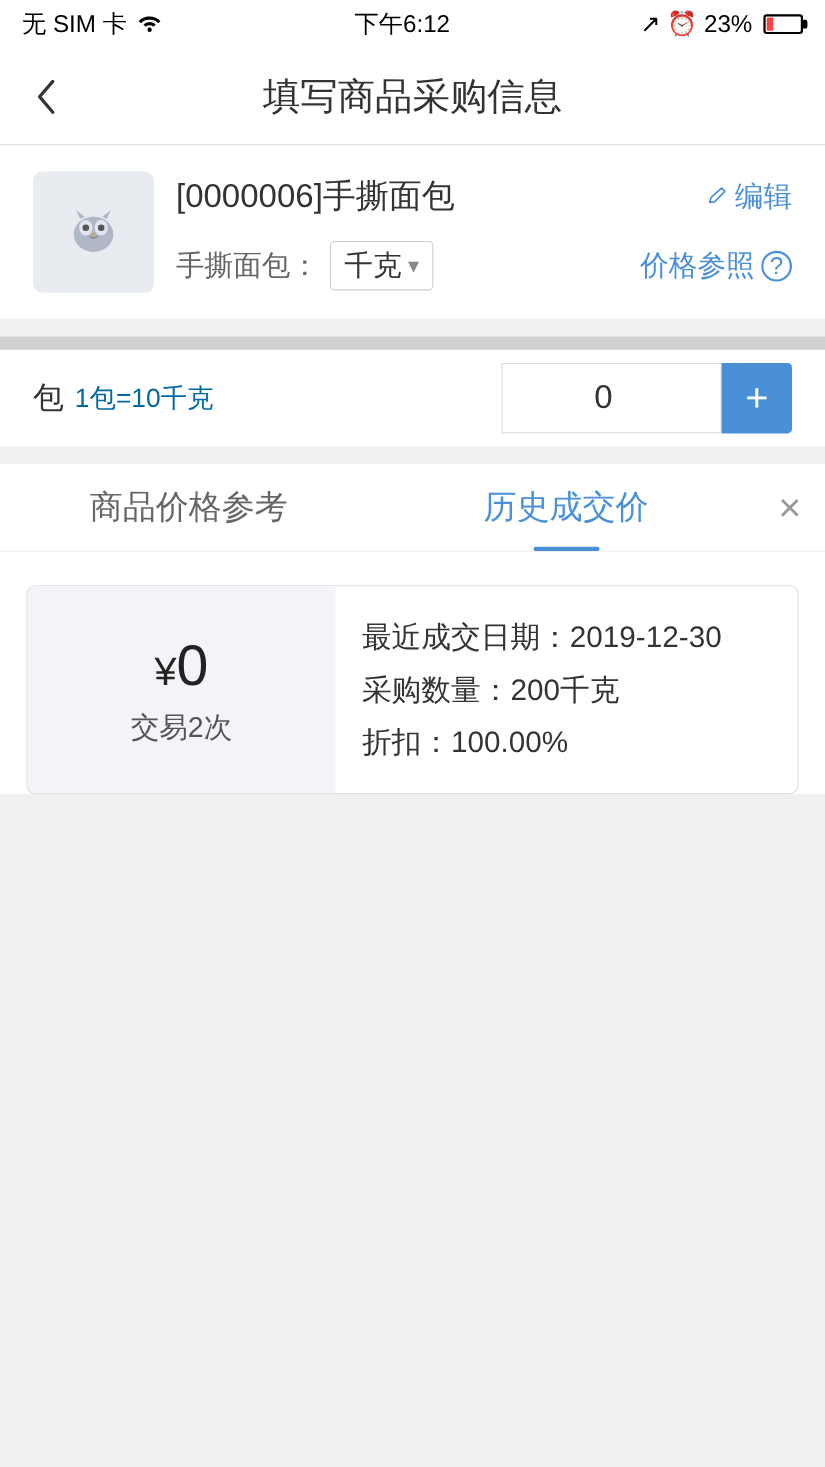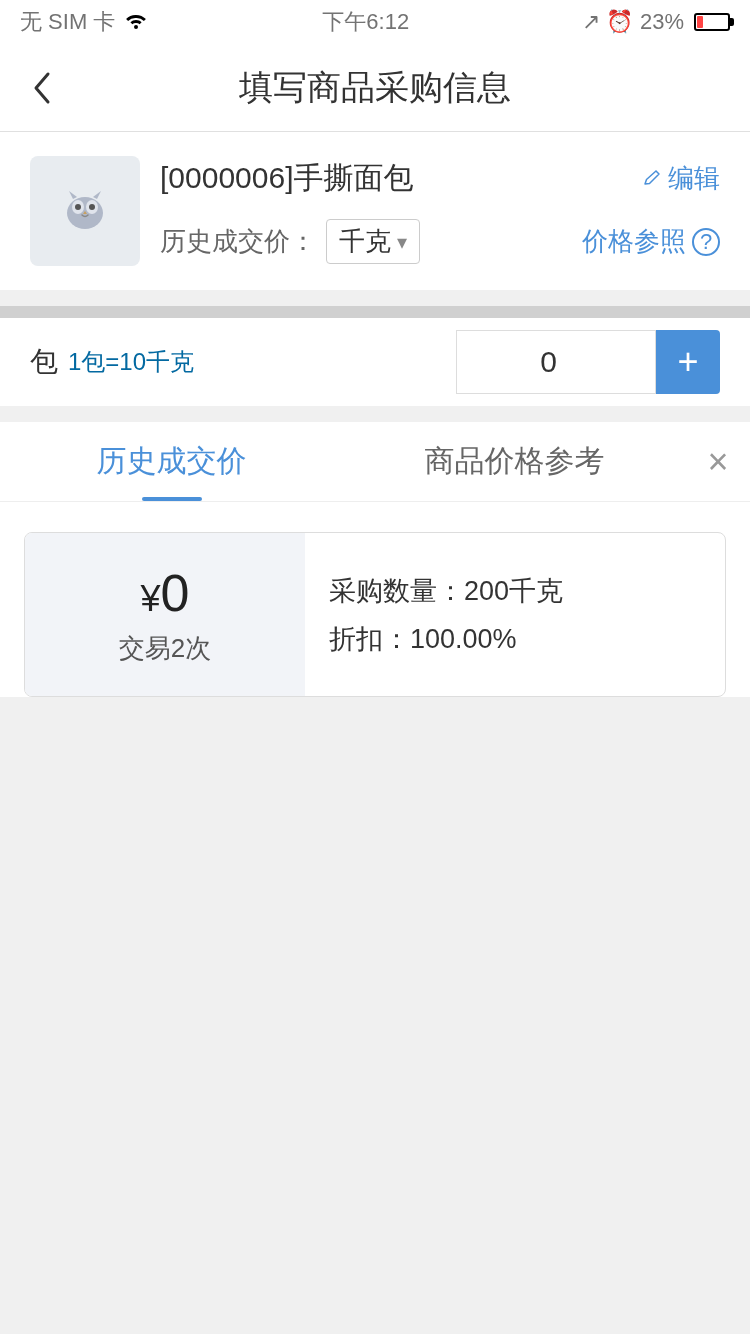--- a/index.html
+++ b/index.html
@@ -15,21 +15,21 @@
     
     .status-bar {
       width: 750px;
       height: 44px;
       background: #fff;
       display: flex;
       align-items: center;
       justify-content: space-between;
       padding: 0 20px;
       font-size: 24px;
-      color: #737373;
+      color: #000000;
     }
     .status-left { display: flex; align-items: center; gap: 8px; font-size: 22px; }
     .status-center { font-size: 22px; font-weight: 400; }
     .status-right { display: flex; align-items: center; gap: 6px; font-size: 22px; }
     .battery-icon {
       display: inline-block;
       width: 36px;
       height: 18px;
       border: 2px solid #000;
       border-radius: 3px;
@@ -377,21 +377,21 @@
         </span>
         <span class="edit-link">
           <svg width="22" height="22" viewBox="0 0 22 22">
               <path d="M3 16l1.5-4.5L14 3l3 3-9.5 9.5L3 16zm11-13l3 3" stroke="#4a90d9" stroke-width="1.5" fill="none" stroke-linecap="round" stroke-linejoin="round"></path>
             </svg>
           <span>编辑</span>
         </span>
       </div>
       <div class="unit-row">
         <div style="display:flex;align-items:center;">
-          <span class="unit-label">历史成交价：</span>
+          <span class="unit-label">手撕面包：</span>
           <div class="unit-select">
             <span>千克</span>
             <span style="font-size:20px;color:#888;">▾</span>
           </div>
         </div>
         <div class="price-ref">
           <span>价格参照</span>
           <span style="width:28px;height:28px;border:2px solid #4a90d9;border-radius:50%;display:flex;align-items:center;justify-content:center;font-size:22px;color:#4a90d9;">?</span>
         </div>
       </div>
@@ -409,41 +409,44 @@
   <div class="qty-controls">
     <input type="number" class="qty-input" value="0" style="">
     <button class="qty-btn">
       <span>+</span>
     </button>
   </div>
 </div>
 
 <div class="panel">
   <div class="tabs-row">
+    <div class="tab-item inactive">
+      <span>商品价格参考</span>
+    </div>
     <div class="tab-item active">
       <span>历史成交价</span>
       <div class="tab-underline"></div>
-    </div>
-    <div class="tab-item inactive">
-      <span>商品价格参考</span>
     </div>
     <div class="close-btn">
       <span>×</span>
     </div>
   </div>
 
   <div class="history-card">
     <div class="history-left">
       <div class="history-price">
         <span class="history-price-symbol">¥</span><span>0</span>
       </div>
       <div class="history-trades">交易2次</div>
     </div>
     <div class="history-right">
       <div class="history-detail-line">
+        <span>最近成交日期：</span><span>2019-12-30</span>
+      </div>
+      <div class="history-detail-line">
         <span>采购数量：</span><span>200千克</span>
       </div>
       <div class="history-detail-line">
         <span>折扣：</span><span>100.00%</span>
       </div>
     </div>
   </div>
 </div>
 
 </body></html>

